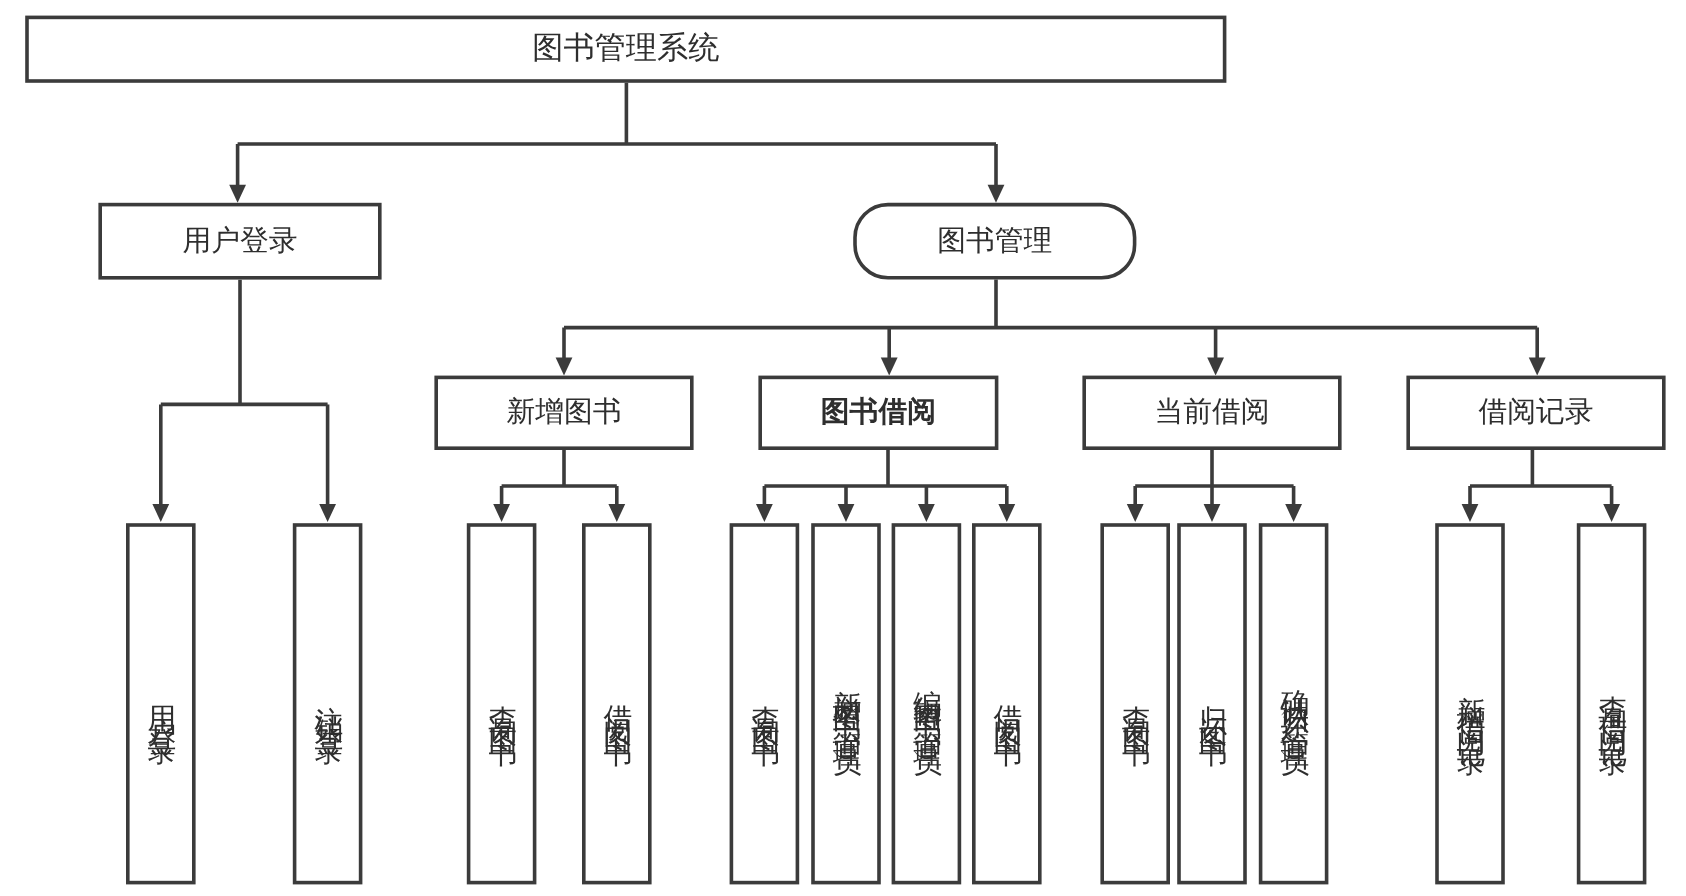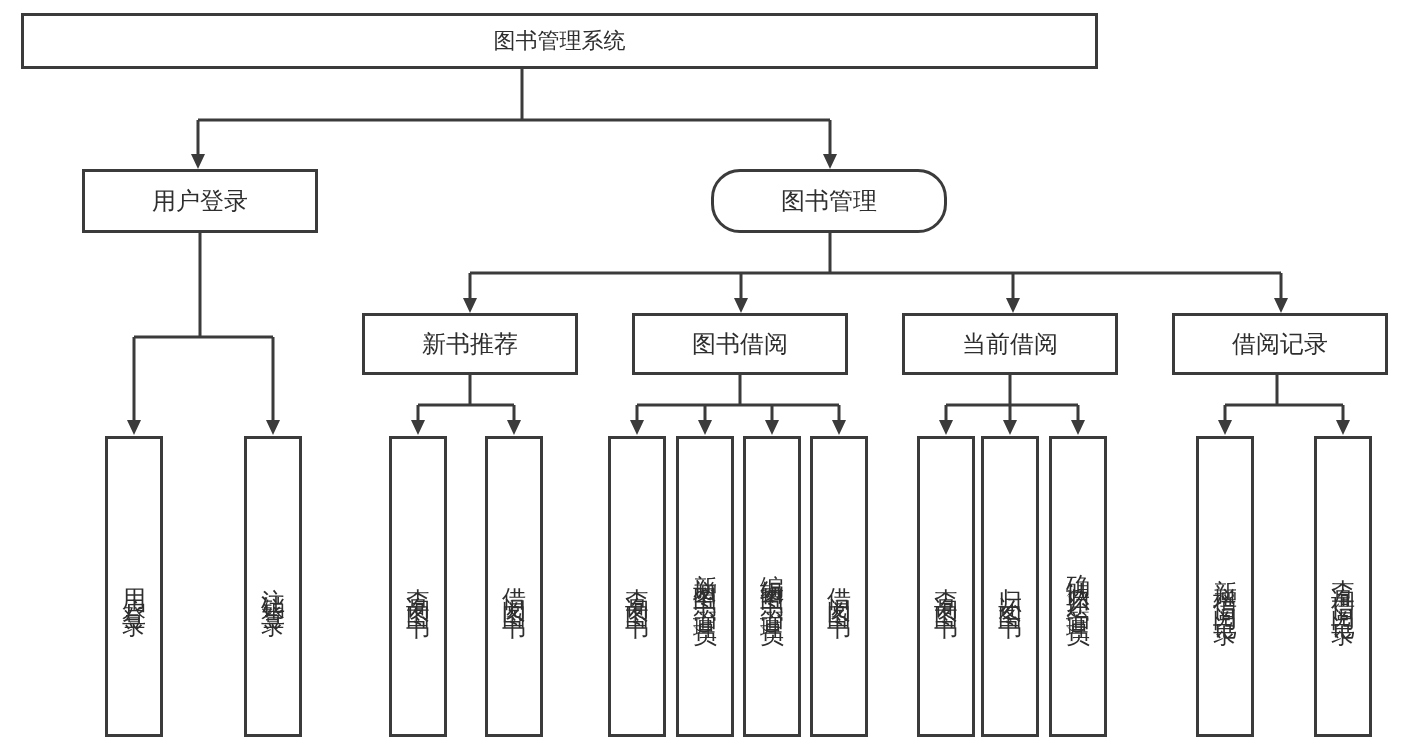--- a/index.html
+++ b/index.html
@@ -74,27 +74,27 @@
       <polygon points="765,420 779,420 772,435"></polygon>
       <polygon points="832,420 846,420 839,435"></polygon>
       <polygon points="939,420 953,420 946,435"></polygon>
       <polygon points="1003,420 1017,420 1010,435"></polygon>
       <polygon points="1071,420 1085,420 1078,435"></polygon>
       <polygon points="1218,420 1232,420 1225,435"></polygon>
       <polygon points="1336,420 1350,420 1343,435"></polygon>
     </g>
   </svg>
 
-  <div class="box" style="left:21px;top:13px;width:1077px;height:56px;font-size:22px;">图书管理系统</div>
+  <div class="box" style="left:21px;top:13px;width:1001px;height:56px;font-size:26px;font-family:Liberation Mono, monospace;">图书管理系统</div>
 
   <div class="box" style="left:82px;top:169px;width:236px;height:64px;">用户登录</div>
   <div class="box" style="left:711px;top:169px;width:236px;height:64px;border-radius:29px;">图书管理</div>
 
-  <div class="box" style="left:362px;top:313px;width:216px;height:62px;">新书推荐</div>
-  <div class="box" style="left:632px;top:313px;width:216px;height:62px;">图书借阅</div>
+  <div class="box" style="left:362px;top:313px;width:216px;height:62px;">新增图书</div>
+  <div class="box" style="left:632px;top:313px;width:200px;height:62px;font-weight:bold;">图书借阅</div>
   <div class="box" style="left:902px;top:313px;width:216px;height:62px;">当前借阅</div>
   <div class="box" style="left:1172px;top:313px;width:216px;height:62px;">借阅记录</div>
 
   <div class="box v" style="left:105px;top:436px;width:58px;height:301px;">用户登录</div>
   <div class="box v" style="left:244px;top:436px;width:58px;height:301px;">注销登录</div>
 
   <div class="box v" style="left:389px;top:436px;width:58px;height:301px;">查询图书</div>
   <div class="box v" style="left:485px;top:436px;width:58px;height:301px;">借阅图书</div>
 
   <div class="box v" style="left:608px;top:436px;width:58px;height:301px;">查询图书</div>

